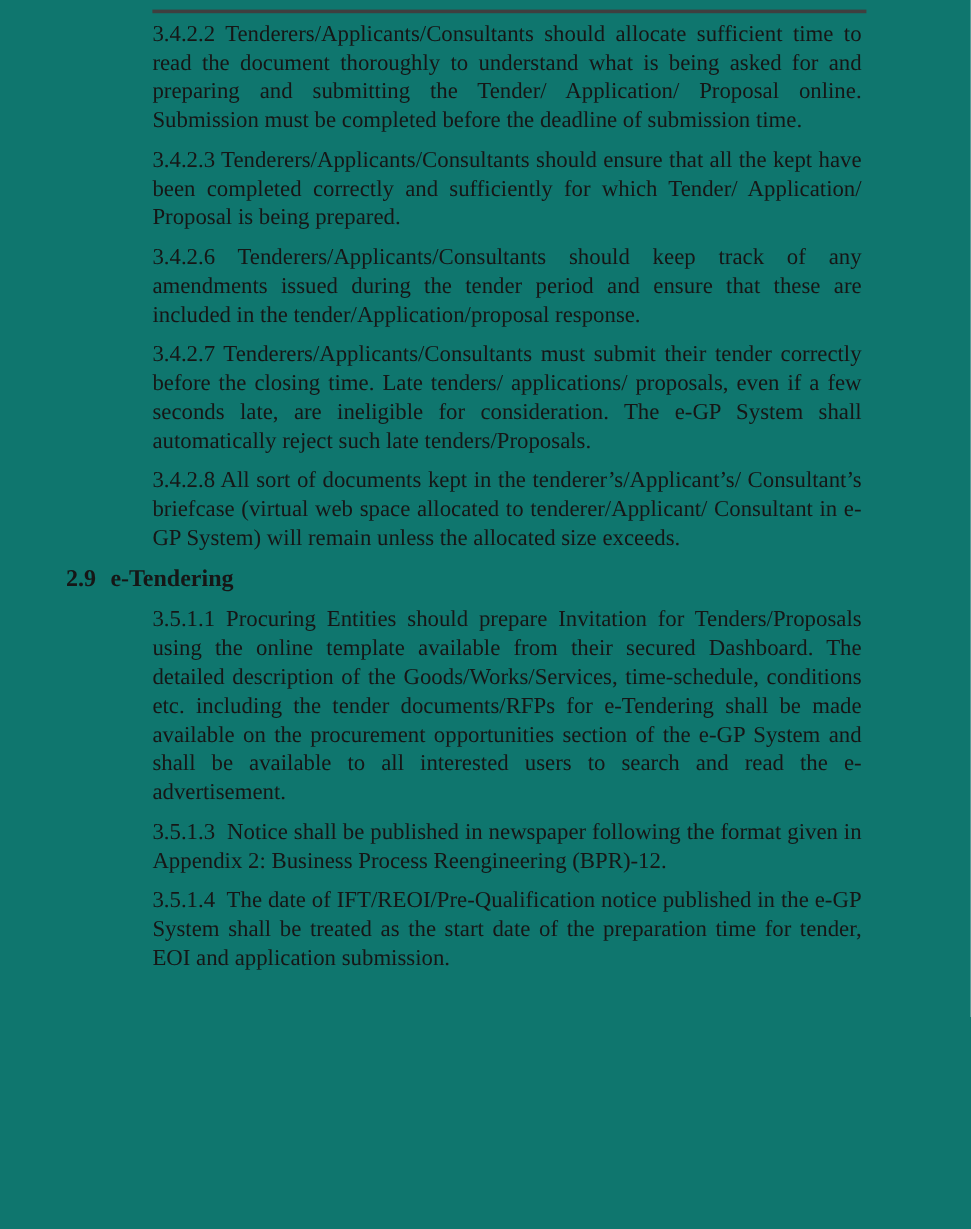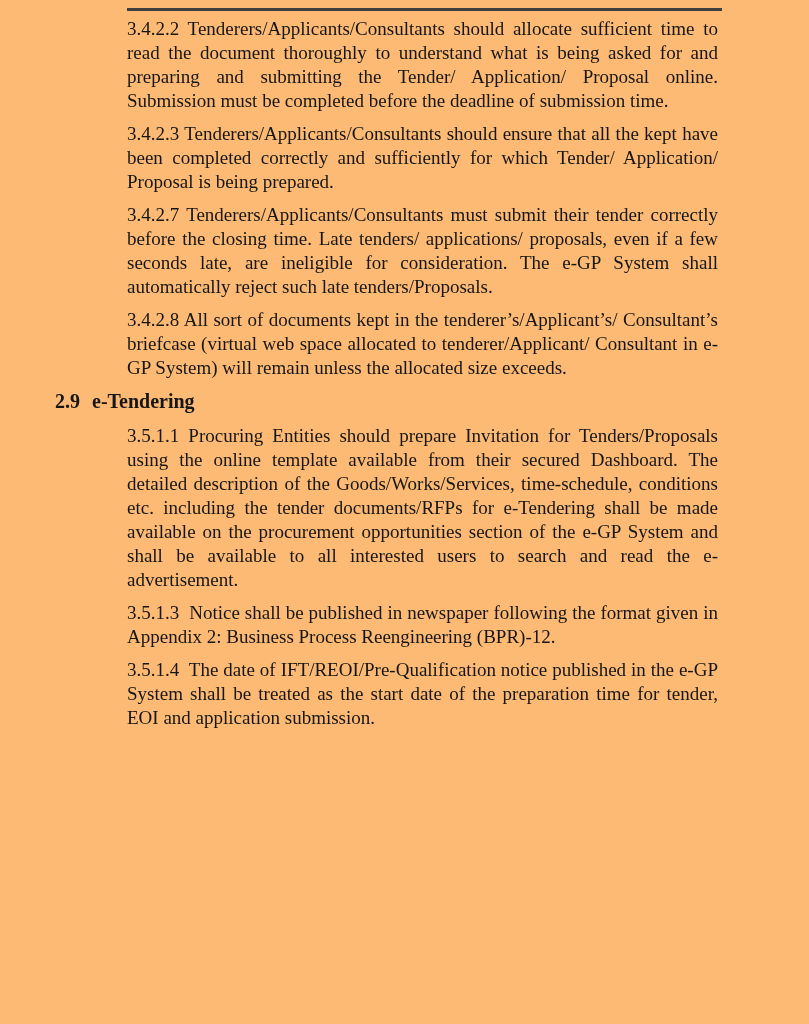--- a/index.html
+++ b/index.html
@@ -5,21 +5,21 @@
   html, body {
     margin: 0;
     padding: 0;
     background: #e8e8e8;
   }
   .page {
     position: relative;
     width: 809px;
     height: 1024px;
     margin: 0 auto;
-    background: #fdba74;
+    background: #0f766e;
     overflow: hidden;
     font-family: "Liberation Serif", "DejaVu Serif", serif;
     color: #161616;
   }
   .top-rule {
     position: absolute;
     left: 127px;
     top: 8px;
     width: 595px;
     height: 3px;
@@ -61,20 +61,21 @@
   <div class="top-rule"></div>
 
   <div class="content">
 
     <p class="para"><span class="pnum">3.4.2.2</span> <span>Tenderers/Applicants/Consultants should allocate sufficient time to read the document thoroughly to understand what is being asked for and preparing and submitting the Tender/ Application/ Proposal online.  Submission must be completed before the deadline of submission time.</span></p>
 
     <p class="para"><span class="pnum">3.4.2.3</span> <span>Tenderers/Applicants/Consultants should ensure that all the kept have been completed correctly and sufficiently for which Tender/ Application/ Proposal is being prepared.</span></p>
 
 
 
+    <p class="para"><span class="pnum">3.4.2.6</span> <span>Tenderers/Applicants/Consultants should keep track of any amendments issued during the tender period and ensure that these are included in the tender/Application/proposal response.</span></p>
 
     <p class="para"><span class="pnum">3.4.2.7</span> <span>Tenderers/Applicants/Consultants must submit their tender correctly before the closing time. Late tenders/ applications/ proposals, even if a few seconds late, are ineligible for consideration. The e-GP System shall automatically reject such late tenders/Proposals.</span></p>
 
     <p class="para"><span class="pnum">3.4.2.8</span> <span>All sort of documents kept in the tenderer’s/Applicant’s/ Consultant’s briefcase (virtual web space allocated to tenderer/Applicant/ Consultant in e-GP System) will remain unless the allocated size exceeds.</span></p>
 
     <h2 class="heading"><span class="hnum">2.9</span><span>e-Tendering</span></h2>
 
 
     <p class="para"><span class="pnum">3.5.1.1</span> <span>Procuring Entities should prepare Invitation for Tenders/Proposals using the online template available from their secured Dashboard. The detailed description of the Goods/Works/Services, time-schedule, conditions etc. including the tender documents/RFPs for e-Tendering shall be made available on the procurement opportunities section of the e-GP System and shall be available to all interested users to search and read the e-advertisement.</span></p>
 

